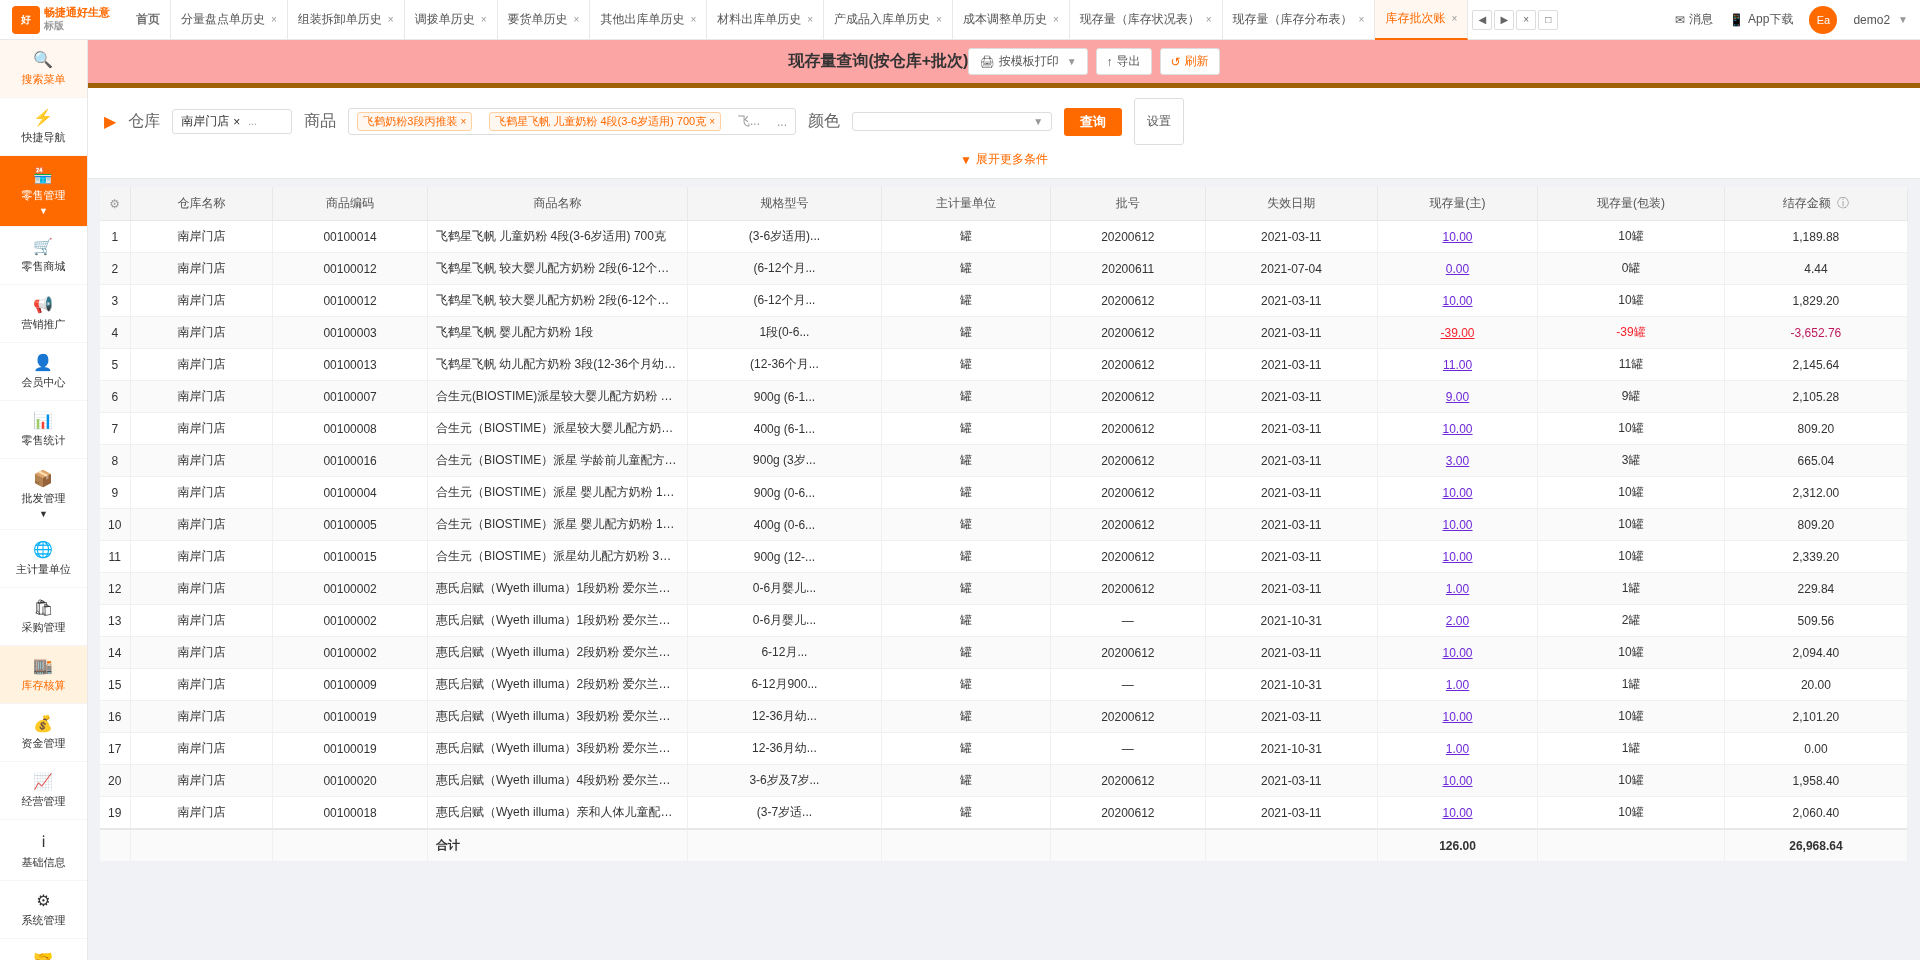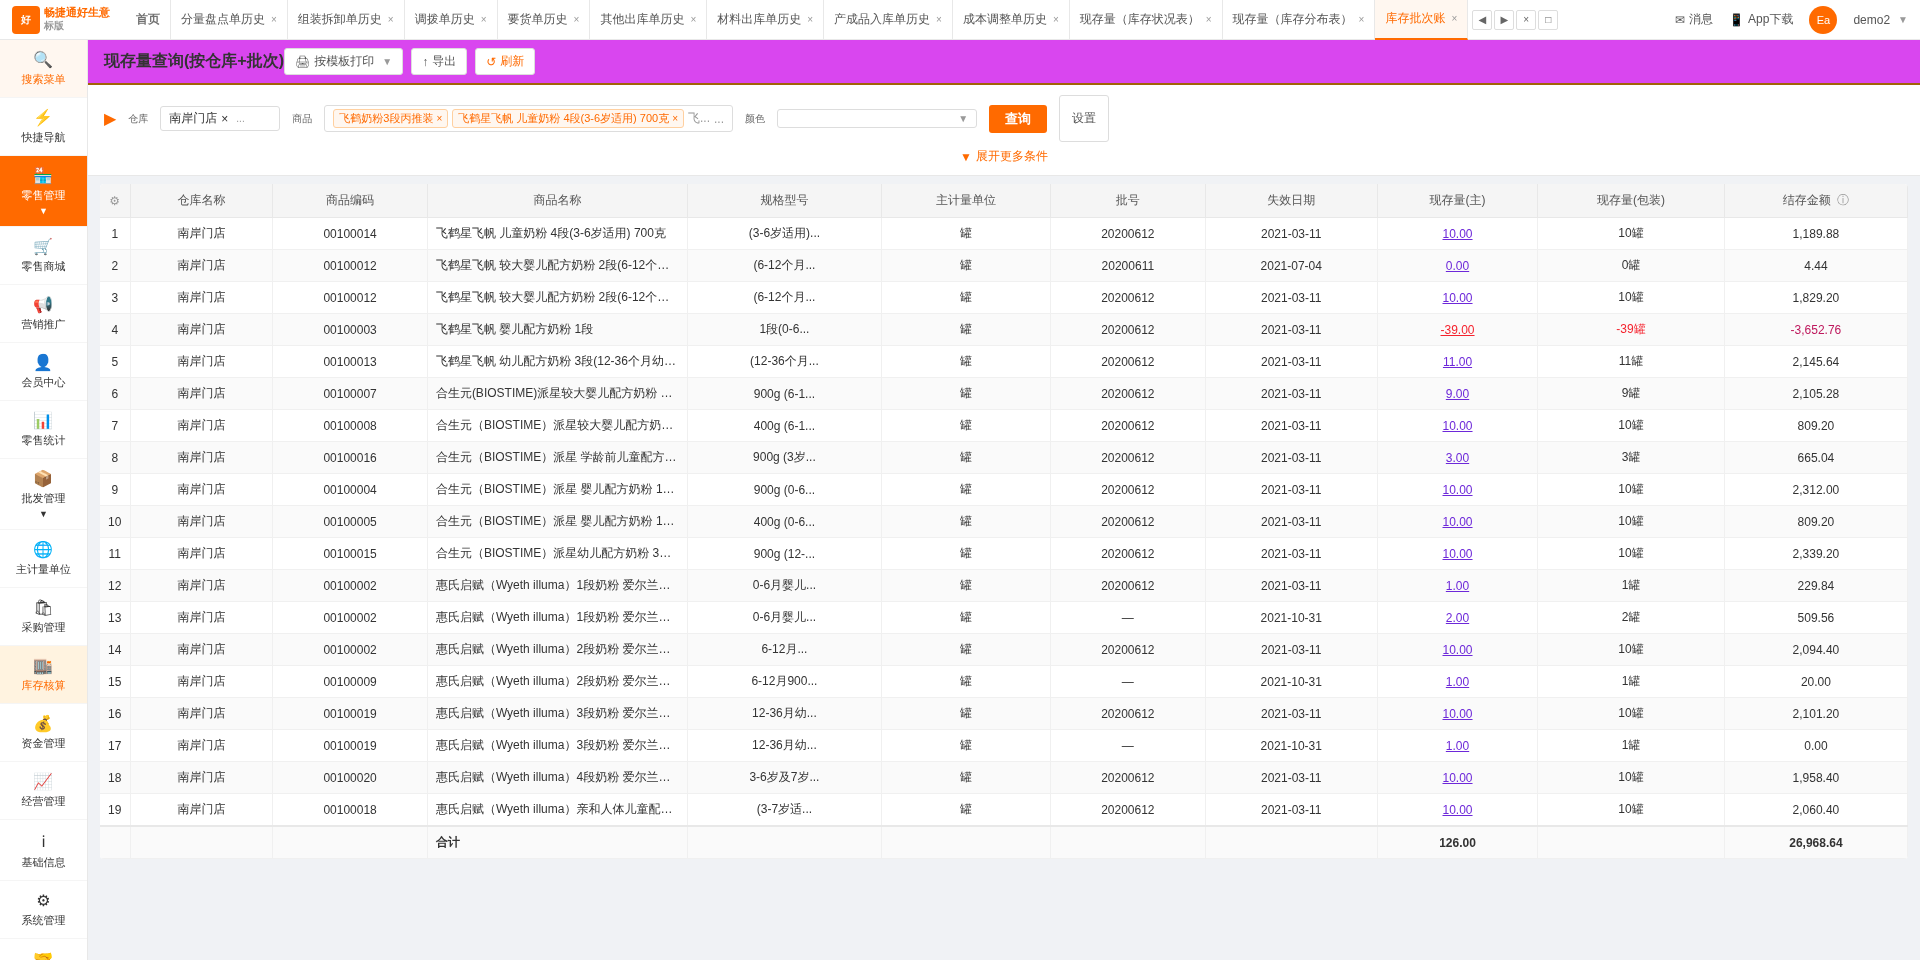--- a/index.html
+++ b/index.html
@@ -32,35 +32,35 @@
     .sidebar-item.active { background: #ff6a00; color: #fff; }
     .sidebar-item .s-icon { font-size: 16px; }
     .sidebar-item .s-label { font-size: 11px; text-align: center; }
     .sidebar-item .s-arrow { font-size: 9px; }
     .search-menu { background: #fff7f0; color: #ff6a00; }
 
     
     .content { flex: 1; display: flex; flex-direction: column; overflow: hidden; background: #f0f2f5; }
 
     
-    .page-header { background: #d946ef; padding: 8px 16px; display: flex; align-items: center; justify-content: flex-start; border-bottom: 2px solid #a16207; }
+    .page-header { background: #fca5a5; padding: 8px 16px; display: flex; align-items: center; justify-content: center; border-bottom: 5px solid #a16207; }
     .page-title { font-size: 16px; font-weight: bold; color: #333; }
     .page-actions { display: flex; align-items: center; gap: 8px; }
     .btn-template { display: flex; align-items: center; gap: 4px; padding: 4px 10px; border: 1px solid #ddd; border-radius: 3px; cursor: pointer; background: #fff; font-size: 12px; color: #555; }
     .btn-export { display: flex; align-items: center; gap: 4px; padding: 4px 10px; border: 1px solid #ddd; border-radius: 3px; cursor: pointer; background: #fff; font-size: 12px; color: #555; }
     .btn-refresh { display: flex; align-items: center; gap: 4px; padding: 4px 10px; border: 1px solid #ddd; border-radius: 3px; cursor: pointer; background: #fff; font-size: 12px; color: #ff6a00; }
 
     
     .filter-area { background: #fff; padding: 10px 16px; border-bottom: 1px solid #e8e8e8; }
     .filter-row { display: flex; align-items: center; gap: 12px; flex-wrap: wrap; }
-    .filter-label { font-size: 10px; color: #666; white-space: nowrap; flex-shrink: 0; }
+    .filter-label { font-size: 16px; color: #666; white-space: nowrap; flex-shrink: 0; }
     .filter-expand-btn { display: flex; align-items: center; gap: 4px; color: #ff6a00; cursor: pointer; font-size: 12px; margin: 0 auto; }
 
     .warehouse-select { display: flex; align-items: center; border: 1px solid #ddd; border-radius: 3px; padding: 3px 8px; background: #fff; gap: 4px; min-width: 120px; }
-    .tag-container { display: flex; align-items: center; gap: 4px; border: 1px solid #ddd; border-radius: 3px; padding: 3px 8px; background: #fff; min-width: 200px; flex-wrap: wrap; }
+    .tag-container { display: flex; align-items: center; gap: 17px; border: 1px solid #ddd; border-radius: 3px; padding: 3px 8px; background: #fff; min-width: 200px; flex-wrap: wrap; }
     .tag { display: flex; align-items: center; gap: 3px; background: #fff7f0; border: 1px solid #ffd0a0; border-radius: 3px; padding: 1px 5px; color: #ff6a00; font-size: 11px; }
     .tag .tag-x { cursor: pointer; color: #ff6a00; font-size: 10px; }
     .more-dots { color: #999; font-size: 12px; cursor: pointer; }
 
     .color-filter { display: flex; align-items: center; border: 1px solid #ddd; border-radius: 3px; padding: 3px 8px; background: #fff; min-width: 120px; }
     .btn-search { background: #ff6a00; color: #fff; border: none; border-radius: 3px; padding: 5px 16px; cursor: pointer; font-size: 13px; font-weight: bold; }
     .btn-settings { background: #fff; color: #555; border: 1px solid #ddd; border-radius: 3px; padding: 14px 12px; cursor: pointer; font-size: 12px; }
 
     .orange-arrow { color: #ff6a00; font-size: 16px; cursor: pointer; }
 
@@ -503,21 +503,21 @@
               <td class="td-left" style="max-width:260px;overflow:hidden;text-overflow:ellipsis;">惠氏启赋（Wyeth illuma）3段奶粉 爱尔兰进口 12-36月...</td>
               <td>12-36月幼...</td>
               <td>罐</td>
               <td>—</td>
               <td>2021-10-31</td>
               <td class="td-link">1.00</td>
               <td>1罐</td>
               <td>0.00</td>
             </tr>
             <tr style="background: rgb(250, 250, 250);">
-              <td>18</td>
+              <td>20</td>
               <td>南岸门店</td>
               <td>00100020</td>
               <td class="td-left" style="max-width:260px;overflow:hidden;text-overflow:ellipsis;">惠氏启赋（Wyeth illuma）4段奶粉 爱尔兰进口 3-6岁及7...</td>
               <td>3-6岁及7岁...</td>
               <td>罐</td>
               <td>20200612</td>
               <td>2021-03-11</td>
               <td class="td-link">10.00</td>
               <td>10罐</td>
               <td>1,958.40</td>

